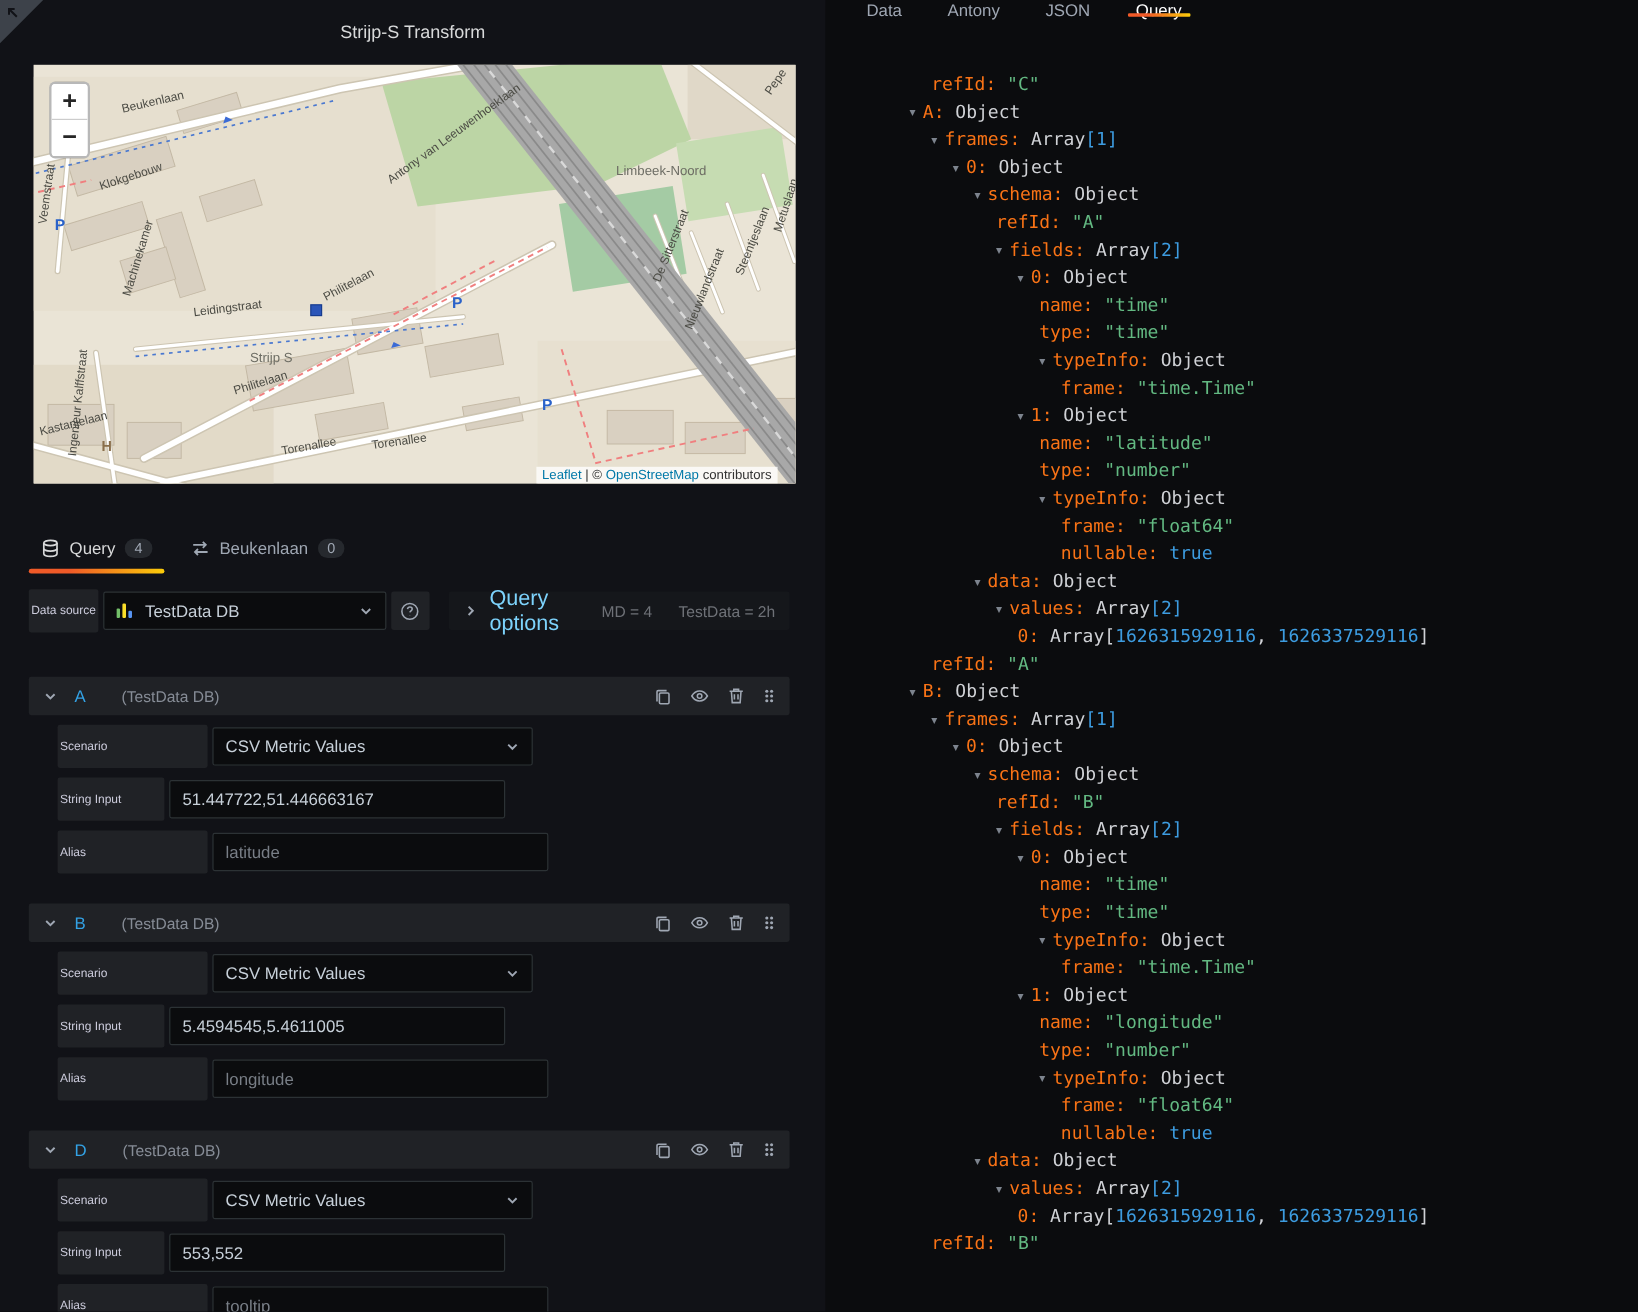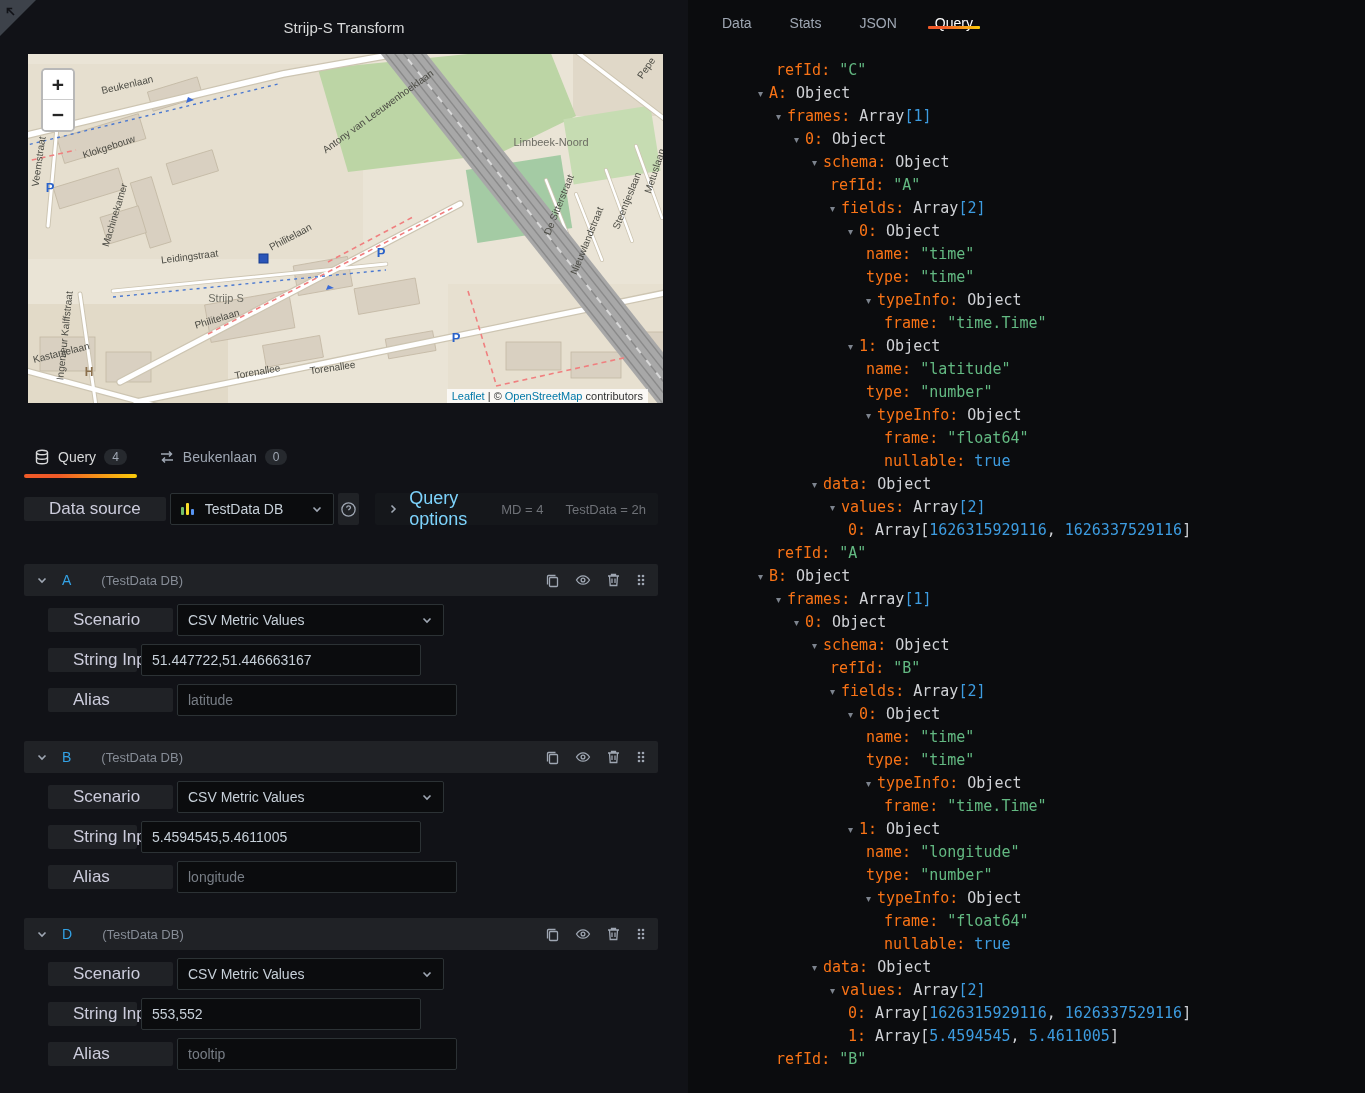--- a/index.html
+++ b/index.html
@@ -28,22 +28,22 @@
 
   .editor{padding:0 30px 0 24px}
   .tabs-row{display:flex;gap:12px;margin-top:40px}
   .tab{position:relative;display:flex;align-items:center;gap:8px;padding:6px 10px 13px;color:#9fa7b3;font-size:14px;cursor:pointer}
   .tab.active{color:#d8d9da}
   .tab.active::after{content:"";position:absolute;left:0;right:0;bottom:0;height:4px;border-radius:2px;
     background:linear-gradient(90deg,#f05a28 30%,#fbca0a 99%)}
   .counter{background:#26292e;color:#9fa7b3;font-size:12px;padding:1px 8px;border-radius:9px}
 
   .ds-row{display:flex;align-items:center;margin-top:15px;height:32px}
-  .form-label{display:flex;align-items:center;background:#202226;color:#ccccdc;font-size:17px;height:24px;
-    padding:0 25px;border-radius:2px;margin-right:4px;white-space:nowrap;flex:none}
+  .form-label{display:flex;align-items:center;background:#202226;color:#ccccdc;font-size:10px;height:36px;
+    padding:0 2px;border-radius:2px;margin-right:4px;white-space:nowrap;flex:none}
   .ds-picker{display:flex;align-items:center;gap:9px;width:236px;height:32px;background:#0b0c0e;border:1px solid #2c3235;
     border-radius:2px;padding:0 10px;color:#c7d0d9;font-size:14px;cursor:pointer}
   .flex1{flex:1}
   .help-btn{width:32px;height:32px;background:#202226;border-radius:2px;margin-left:4px;display:flex;align-items:center;justify-content:center;cursor:pointer;color:#9fa7b3}
   .options-row{flex:1;display:flex;align-items:center;margin-left:16px;height:32px;background:#15171b;border-radius:2px;padding:0 12px;cursor:pointer}
   .options-chevron{color:#9fa7b3;margin-right:10px;display:flex}
   .options-label{color:#7dd3fc;font-size:18px}
   .options-stat{color:#6e7177;font-size:13px;margin-left:34px;white-space:nowrap}
   .options-stat.second{margin-left:22px}
 
@@ -60,21 +60,21 @@
   .w89{width:89px}
   .q-select{display:flex;align-items:center;width:267px;height:32px;background:#0b0c0e;border:1px solid #2c3235;border-radius:2px;
     padding:0 10px;color:#c7d0d9;font-size:14px;cursor:pointer}
   .q-select .chev{color:#9fa7b3;display:flex}
   input.q-input{width:280px;height:32px;background:#0b0c0e;border:1px solid #2c3235;border-radius:2px;padding:0 10px;
     color:#c7d0d9;font-size:14px;font-family:"Liberation Sans",sans-serif;outline:none}
   input.q-input.muted{color:#787e86}
 
   
   .right{flex:1;height:100%;background:#0b0c0e;overflow:hidden;box-shadow:-8px 0 14px rgba(0,0,0,.45)}
-  .insp-tabs{display:flex;gap:6px;padding:0 18px;height:46px;align-items:center}
+  .insp-tabs{display:flex;gap:6px;padding:0 18px;height:46px;align-items:flex-start}
   .insp-tab{position:relative;display:flex;align-items:center;padding:0 16px;color:#9fa7b3;font-size:14px;font-weight:500;cursor:pointer}
   .insp-tab.active{color:#fff}
   .insp-tab.active::after{content:"";position:absolute;left:9px;right:9px;bottom:2px;height:3px;border-radius:1px;
     background:linear-gradient(90deg,#f05a28 30%,#fbca0a 99%)}
   .json-tree{font-family:"DejaVu Sans Mono",monospace;font-size:15px;line-height:23px;padding-top:13px;color:#d0d2d6;overflow:hidden;height:1047px}
   .jrow{white-space:pre;height:23px}
   .jarrow{display:inline-block;width:11px;color:#7d848e;font-size:10px;font-family:"DejaVu Sans",sans-serif;vertical-align:1px}
   .jkey{color:#f97316}
   .jw{color:#d0d2d6}
   .jn{color:#3d9ce0}
@@ -455,21 +455,21 @@
         <span class="form-label w125">Alias</span>
         <input class="q-input muted" readonly="" value="tooltip" style="">
       </div>
     </div>
   </div>
 </div>
 
 <div class="right">
   <div class="insp-tabs">
     <div class="insp-tab">Data</div>
-    <div class="insp-tab">Stats</div>
+    <div class="insp-tab">Antony</div>
     <div class="insp-tab">JSON</div>
     <div class="insp-tab active">Query</div>
   </div>
   <div class="json-tree">
       <div class="jrow" style="padding-left: 88px;"><span class="jkey">refId:</span> <span class="js">"C"</span></div>
       <div class="jrow" style="padding-left: 70px;"><span class="jarrow">▾</span><span class="jkey">A:</span> <span class="jw">Object</span></div>
       <div class="jrow" style="padding-left: 88px;"><span class="jarrow">▾</span><span class="jkey">frames:</span> <span class="jw">Array</span><span class="jn">[1]</span></div>
       <div class="jrow" style="padding-left: 106px;"><span class="jarrow">▾</span><span class="jkey">0:</span> <span class="jw">Object</span></div>
       <div class="jrow" style="padding-left: 124px;"><span class="jarrow">▾</span><span class="jkey">schema:</span> <span class="jw">Object</span></div>
       <div class="jrow" style="padding-left: 142px;"><span class="jkey">refId:</span> <span class="js">"A"</span></div>
@@ -502,16 +502,15 @@
       <div class="jrow" style="padding-left: 196px;"><span class="jkey">frame:</span> <span class="js">"time.Time"</span></div>
       <div class="jrow" style="padding-left: 160px;"><span class="jarrow">▾</span><span class="jkey">1:</span> <span class="jw">Object</span></div>
       <div class="jrow" style="padding-left: 178px;"><span class="jkey">name:</span> <span class="js">"longitude"</span></div>
       <div class="jrow" style="padding-left: 178px;"><span class="jkey">type:</span> <span class="js">"number"</span></div>
       <div class="jrow" style="padding-left: 178px;"><span class="jarrow">▾</span><span class="jkey">typeInfo:</span> <span class="jw">Object</span></div>
       <div class="jrow" style="padding-left: 196px;"><span class="jkey">frame:</span> <span class="js">"float64"</span></div>
       <div class="jrow" style="padding-left: 196px;"><span class="jkey">nullable:</span> <span class="jb">true</span></div>
       <div class="jrow" style="padding-left: 124px;"><span class="jarrow">▾</span><span class="jkey">data:</span> <span class="jw">Object</span></div>
       <div class="jrow" style="padding-left: 142px;"><span class="jarrow">▾</span><span class="jkey">values:</span> <span class="jw">Array</span><span class="jn">[2]</span></div>
       <div class="jrow" style="padding-left: 160px;"><span class="jkey">0:</span> <span class="jw">Array[</span><span class="jn">1626315929116</span><span class="jw">, </span><span class="jn">1626337529116</span><span class="jw">]</span></div>
-      <div class="jrow" style="padding-left: 160px;"><span class="jkey">1:</span> <span class="jw">Array[</span><span class="jn">5.4594545</span><span class="jw">, </span><span class="jn">5.4611005</span><span class="jw">]</span></div>
       <div class="jrow" style="padding-left: 88px;"><span class="jkey">refId:</span> <span class="js">"B"</span></div>
     </div>
 </div>
 
 </body></html>

